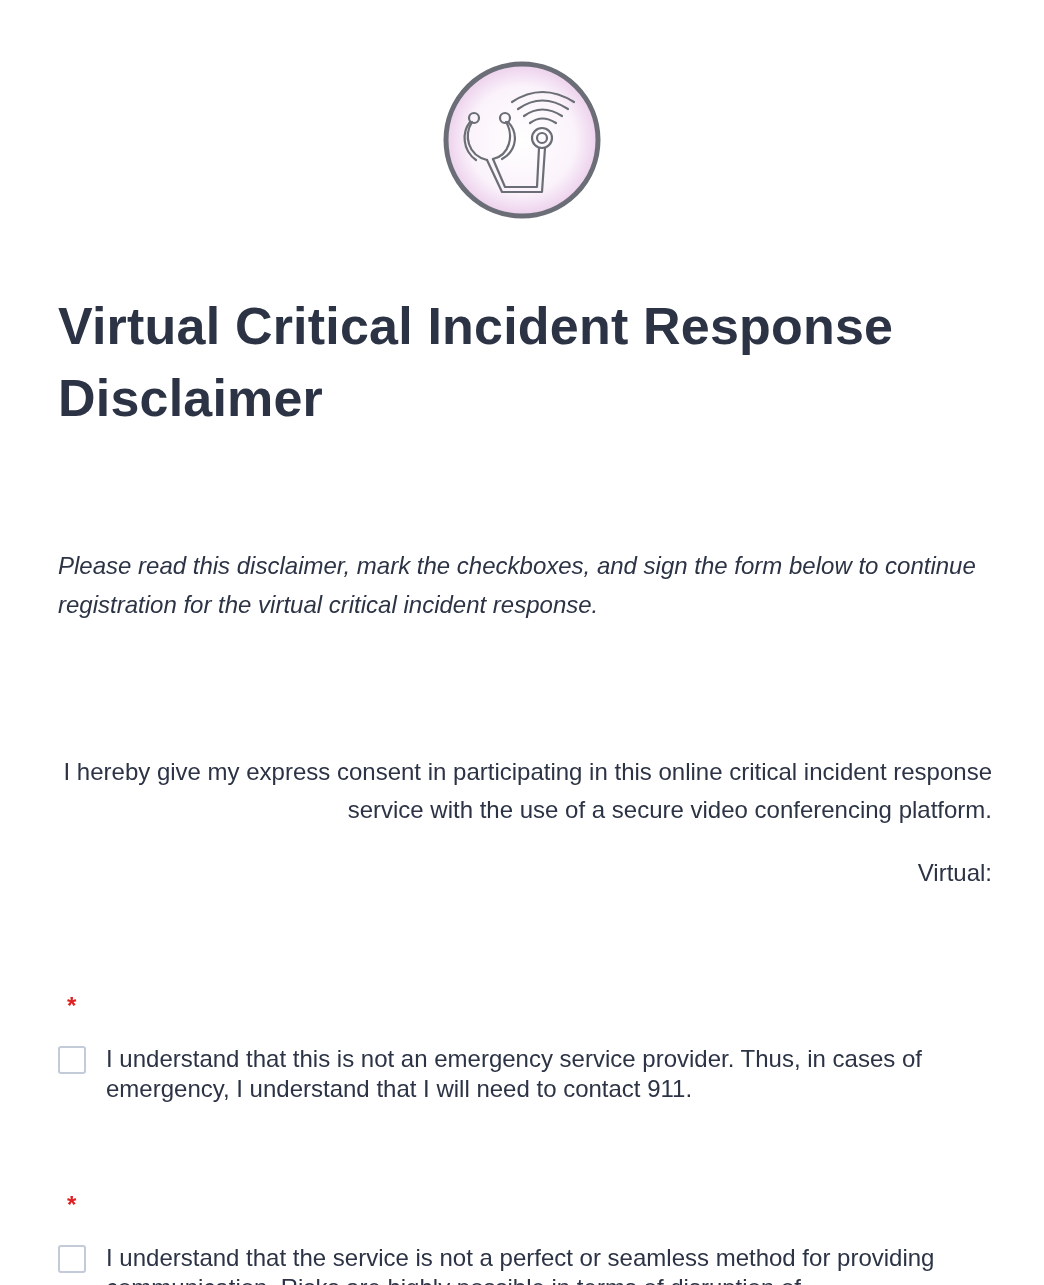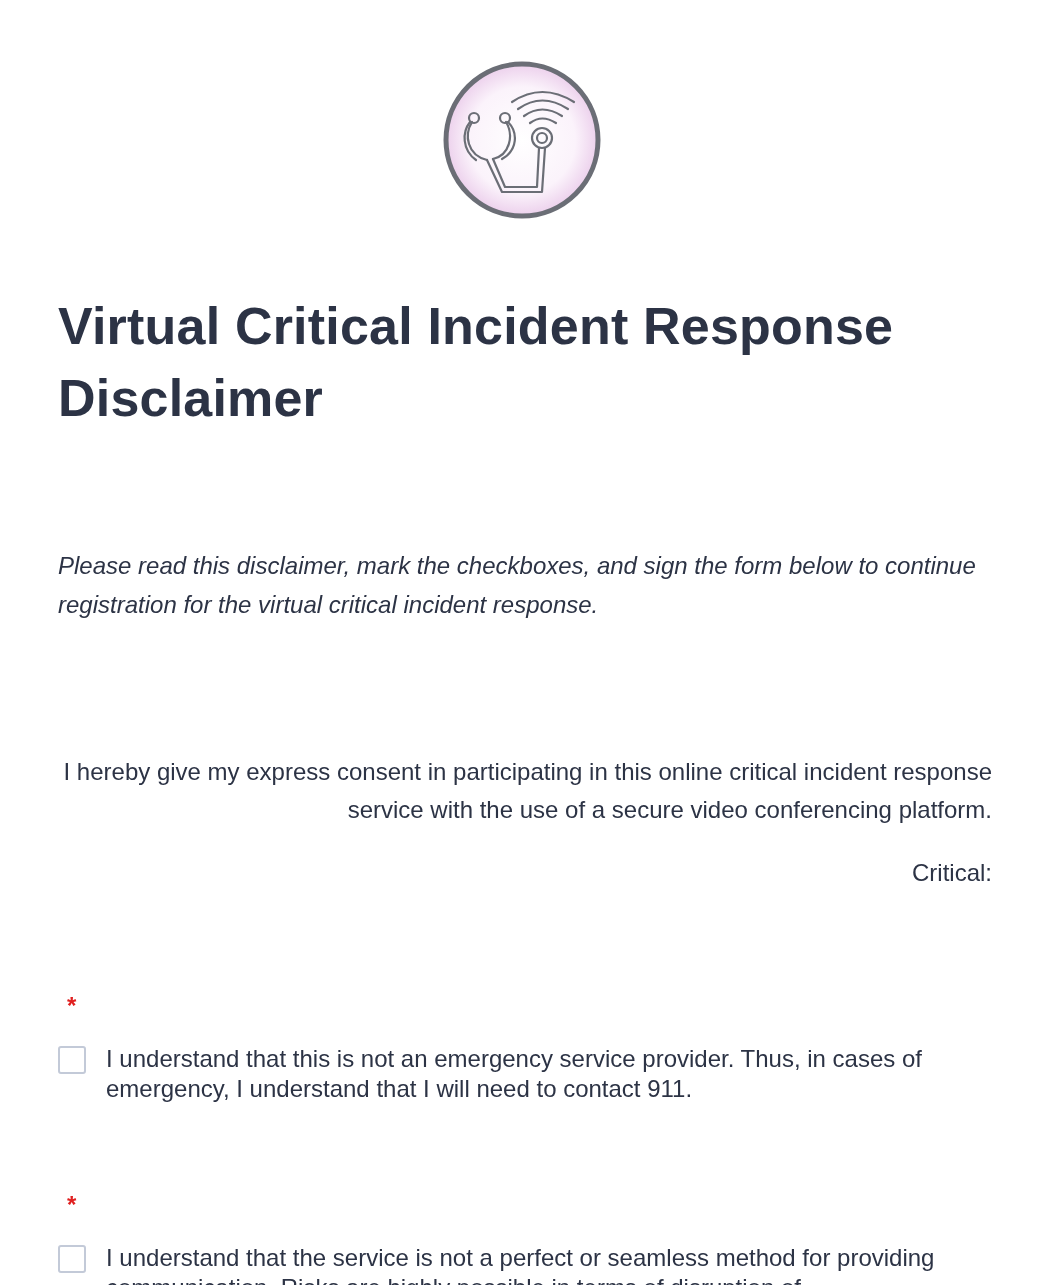--- a/index.html
+++ b/index.html
@@ -78,21 +78,21 @@
     </g>
   </svg>
 </div>
 
 <h1 class="title">Virtual Critical Incident Response Disclaimer</h1>
 
 <p class="subtitle">Please read this disclaimer, mark the checkboxes, and sign the form below to continue registration for the virtual critical incident response.</p>
 
 <p class="para p1">I hereby give my express consent in participating in this online critical incident response service with the use of a secure video conferencing platform.</p>
 
-<p class="para p2">Critical:</p>
+<p class="para p2">Virtual:</p>
 
 <span class="req" style="top: 994px;">*</span>
 
 <div class="check-row" style="top: 1044px;">
   <div class="checkbox"></div>
   <span class="check-label">I understand that this is not an emergency service provider. Thus, in cases of emergency, I understand that I will need to contact 911.</span>
 </div>
 
 <span class="req" style="top: 1193px;">*</span>
 

